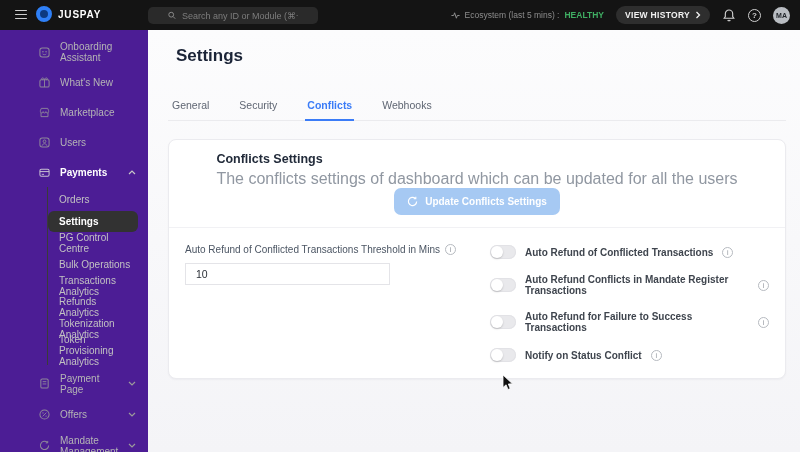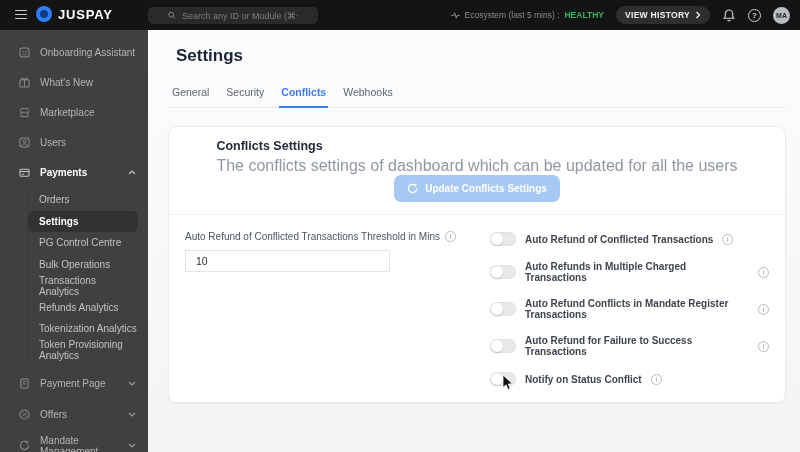--- a/index.html
+++ b/index.html
@@ -5,49 +5,49 @@
   * { margin:0; padding:0; box-sizing:border-box; }
   html,body { width:800px; height:452px; overflow:hidden; }
   body { font-family:"Liberation Sans", sans-serif; position:relative; background:#1a1a1a; }
 
   
   .topbar { position:absolute; left:0; top:0; width:800px; height:30px; background:#141414; z-index:5; }
   .hamburger { position:absolute; left:15px; top:10px; width:12px; height:9px; display:flex; flex-direction:column; justify-content:space-between; cursor:pointer; }
   .hamburger i { display:block; height:1.4px; background:#cfcfcf; border-radius:1px; }
   .logo { position:absolute; left:36px; top:6px; display:flex; align-items:center; gap:6px; }
   .logo-ring { width:16px; height:16px; border-radius:50%; background:#0d3a80; border:4px solid #2f80f7; }
-  .logo-text { color:#fff; font-size:13px; font-weight:700; letter-spacing:0.8px; }
+  .logo-text { color:#fff; font-size:10px; font-weight:700; letter-spacing:0.8px; }
   .search { position:absolute; left:148px; top:7px; width:170px; height:17px; background:#2a2a2a; border-radius:5px; display:flex; align-items:center; gap:6px; padding:0 20px; }
   .search input { background:transparent; border:none; outline:none; color:#9a9a9a; font-size:9px; width:100%; font-family:"Liberation Sans", sans-serif; }
   .search input::placeholder { color:#7d7d7d; }
   .topbar-right { position:absolute; right:10px; top:0; height:30px; display:flex; align-items:center; gap:12px; }
   .eco { display:flex; align-items:flex-end; gap:5px; }
   .eco-label { color:#8d8d8d; font-size:8.5px; }
   .eco-status { font-size:8.5px; font-weight:700; }
   .pill { display:flex; align-items:center; gap:5px; background:#2e2e2e; border-radius:9px; padding:4px 9px; cursor:pointer; }
   .pill span { color:#f2f2f2; font-size:8.5px; font-weight:700; letter-spacing:0.3px; }
   .help-circle { width:13px; height:13px; border:1.2px solid #cfcfcf; border-radius:50%; color:#cfcfcf; font-size:8px; font-weight:700; display:flex; align-items:center; justify-content:center; cursor:pointer; }
   .avatar { width:17px; height:17px; border-radius:50%; background:#b9bdc2; color:#22262b; font-size:7px; font-weight:700; display:flex; align-items:center; justify-content:center; cursor:pointer; }
 
   
-  .sidebar { position:absolute; left:0; top:30px; width:148px; height:422px; background:#404040; overflow:hidden; }
+  .sidebar { position:absolute; left:0; top:30px; width:148px; height:422px; background:#4c1d95; overflow:hidden;padding-left:20px; }
   .nav-item { height:30px; display:flex; align-items:center; gap:10px; padding-left:19px; padding-right:12px; color:#b5b5b5; font-size:10px; cursor:pointer; }
   .nav-item .lbl { flex:1; }
   .nav-item.section-active { color:#fff; font-weight:700; }
   .sq-icon { width:11px; height:11px; flex:none; opacity:.85; }
   .sq-icon svg { display:block; }
   .submenu { margin-left:27px; border-left:1px solid #3a3a3a; padding:2px 10px 4px 0; }
   .sub-item { height:21.5px; display:flex; align-items:center; padding-left:11px; color:#c2c2c2; font-size:10px; border-radius:6px; cursor:pointer; }
   .sub-item.active { background:#323232; color:#fff; font-weight:700; }
   .chev { flex:none; }
 
   
   .main { position:absolute; left:148px; top:30px; width:652px; height:422px; background:linear-gradient(#fcfcfd, #f4f4f7); padding:0 14px 0 20px; }
   .page-title { font-size:17px; font-weight:700; color:#1b2437; margin:16px 0 0 8px; }
-  .tabs { display:flex; gap:13px; margin-top:15px; padding-left:2px; border-bottom:1px solid #ebebee; }
+  .tabs { display:flex; gap:26px; margin-top:28px; padding-left:2px; border-bottom:1px solid #ebebee; }
   .tab { font-size:10.5px; color:#5f6673; padding:5px 2px 8px; cursor:pointer; border-bottom:2px solid transparent; margin-bottom:-1px; }
   .tab.active { color:#3b7cf7; font-weight:700; border-bottom-color:#3b7cf7; }
 
   .card { margin-top:18px; background:#fff; border:1px solid #ebebef; border-radius:8px; box-shadow:0 1px 2px rgba(20,30,60,.04); }
   .card-header { display:flex; justify-content:space-between; align-items:center; padding:12px 16px; border-bottom:1px solid #f1f1f4;flex-direction:column; }
   .card-title { font-size:12.5px; font-weight:700; color:#222b3a; }
   .card-sub { font-size:16px; color:#9097a1; margin-top:4px; }
   .update-btn { display:flex; align-items:center; gap:7px; background:#a6c9f3; color:#fff; font-size:10px; font-weight:700; border:none; border-radius:7px; padding:8px 13px; cursor:pointer; font-family:"Liberation Sans", sans-serif; }
   .card-body { display:flex; padding:16px 16px 16px; }
   .field-col { width:305px; flex:none; }
@@ -267,27 +267,20 @@
           <span class="switch">
               <span class="knob"></span>
             </span>
           <span class="toggle-label">Auto Refund of Conflicted Transactions</span>
           <i class="info-icon">i</i>
         </div>
         <div class="toggle-row">
           <span class="switch">
               <span class="knob"></span>
             </span>
-          <span class="toggle-label">Auto Refunds in Multiple Charged Transactions</span>
-          <i class="info-icon">i</i>
-        </div>
-        <div class="toggle-row">
-          <span class="switch">
-              <span class="knob"></span>
-            </span>
           <span class="toggle-label">Auto Refund Conflicts in Mandate Register Transactions</span>
           <i class="info-icon">i</i>
         </div>
         <div class="toggle-row">
           <span class="switch">
               <span class="knob"></span>
             </span>
           <span class="toggle-label">Auto Refund for Failure to Success Transactions</span>
           <i class="info-icon">i</i>
         </div>

